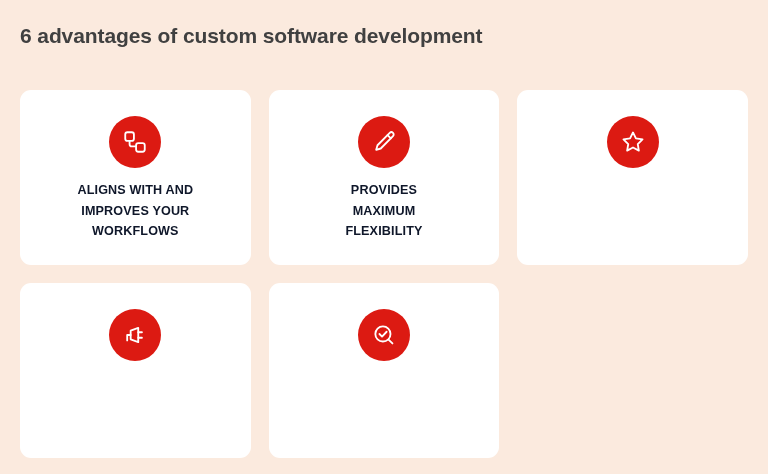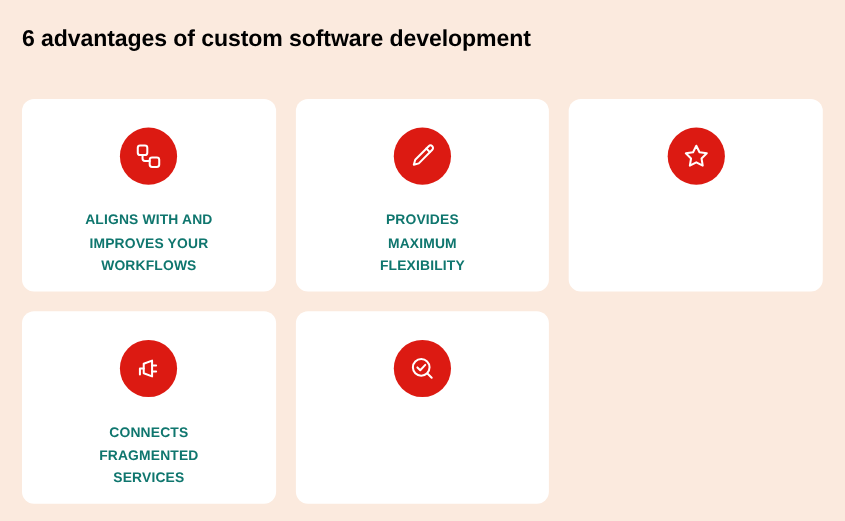--- a/index.html
+++ b/index.html
@@ -28,21 +28,21 @@
   #heading {
     position: absolute;
     left: 20px;
     top: 18px;
     width: 720px;
     height: 36px;
     display: flex;
     align-items: center;
     font-size: 21px;
     font-weight: bold;
-    color: #000000;
+    color: #404040;
     letter-spacing: -0.1px;
   }
 
   
   #card-grid {
     position: absolute;
     left: 20px;
     top: 90px;
     width: 728px;
     height: 368px;
@@ -72,28 +72,28 @@
     align-items: center;
     justify-content: center;
     flex: 0 0 auto;
   }
 
   .icon-badge svg {
     display: block;
   }
 
   .card-label {
-    margin-top: 22px;
+    margin-top: 12px;
     width: 100%;
     padding: 0 14px;
     text-align: center;
     font-size: 12.6px;
     font-weight: bold;
     line-height: 20.5px;
-    color: #0f766e;
+    color: #0f172a;
     letter-spacing: 0.15px;
     text-transform: uppercase;
     white-space: pre-line;
   }
 </style>
 </head>
 <body>
 
 <div id="infographic">
 
@@ -144,23 +144,20 @@
       <div class="icon-badge">
         <span>
           <svg width="26" height="26" viewBox="0 0 24 24" fill="none" stroke="#ffffff" stroke-width="1.7" stroke-linecap="round" stroke-linejoin="round">
             <path d="M8 8v8l7 2.6V5.4z"></path>
             <path d="M15 9.5h3.4"></path>
             <path d="M15 14.5h3.4"></path>
             <path d="M8 12H4.8v5"></path>
           </svg>
         </span>
       </div>
-      <div class="card-label">CONNECTS
-FRAGMENTED
-SERVICES</div>
     </div>
 
 
     <div class="card">
       <div class="icon-badge">
         <span>
           <svg width="26" height="26" viewBox="0 0 24 24" fill="none" stroke="#ffffff" stroke-width="1.7" stroke-linecap="round" stroke-linejoin="round">
             <circle cx="11" cy="11" r="7"></circle>
             <path d="M7.8 11.1l2.4 2.4 4.2-4.5"></path>
             <path d="M16.2 16.2l3.6 3.6"></path>

